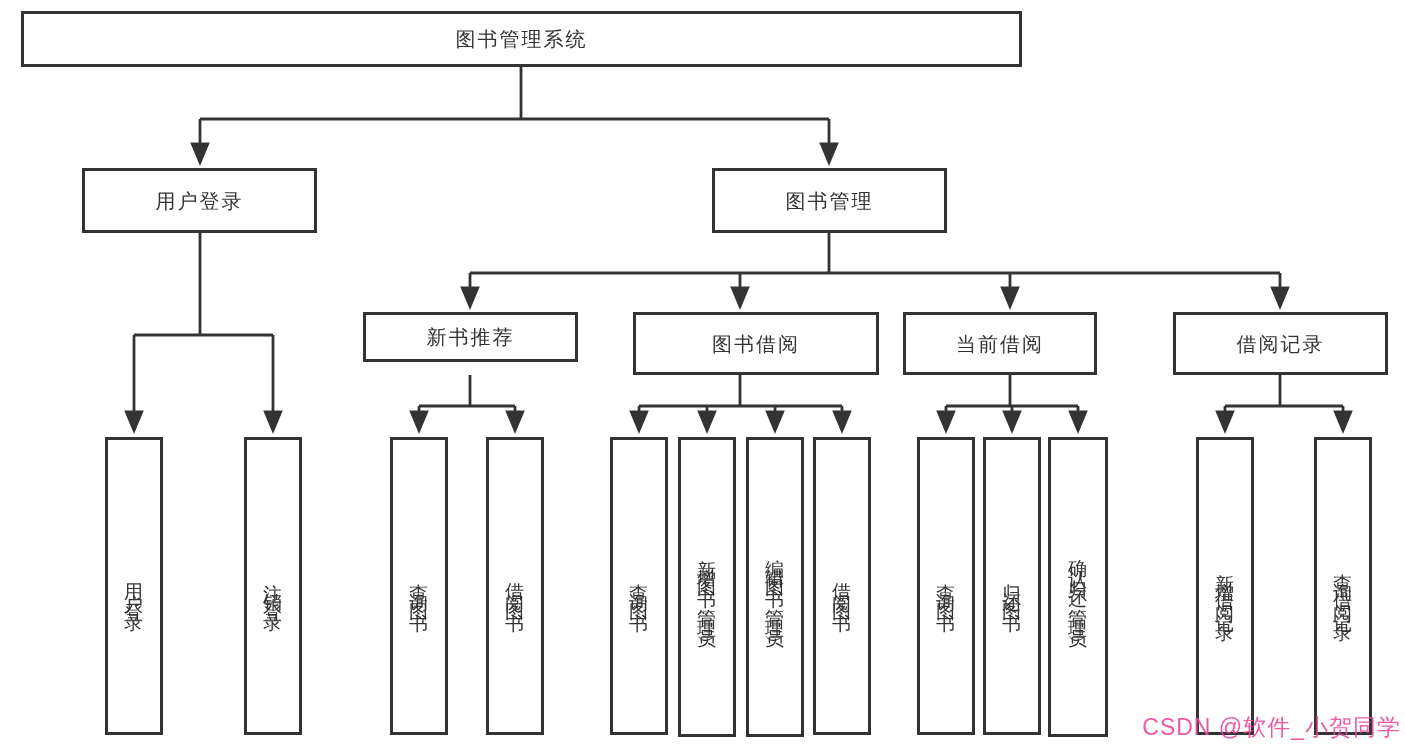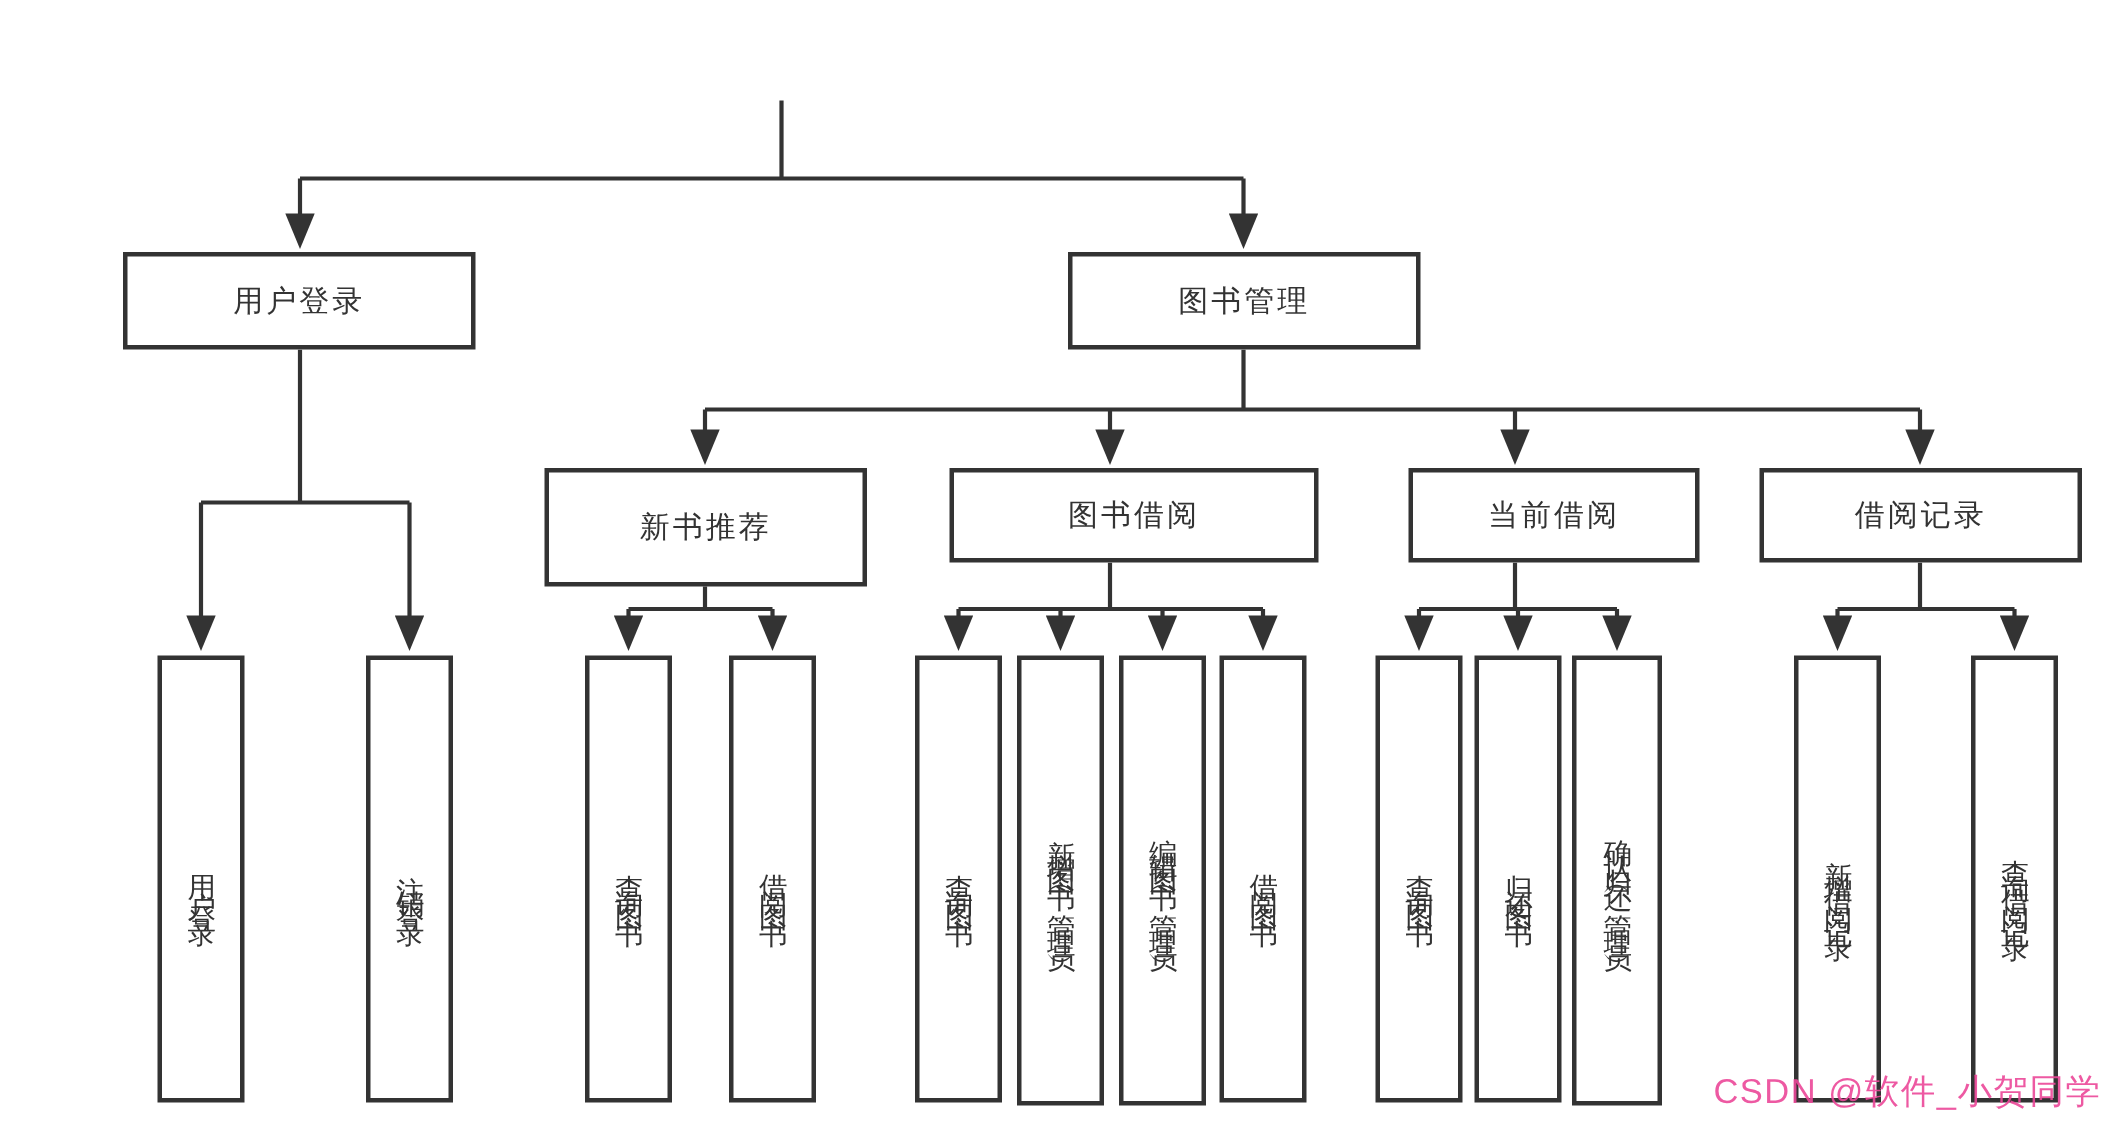--- a/index.html
+++ b/index.html
@@ -115,27 +115,28 @@
 
       <path d="M946,406 V430"></path>
       <path d="M1012,406 V430"></path>
       <path d="M1078,406 V430"></path>
 
       <path d="M1225,406 V430"></path>
       <path d="M1343,406 V430"></path>
     </g>
   </svg>
 
+  <div class="node h" style="left:21px; top:11px; width:1001px; height:56px;">图书管理系统</div>
 
   <div class="node h" style="left:82px; top:168px; width:235px; height:65px;">用户登录</div>
   <div class="node h" style="left:712px; top:168px; width:235px; height:65px;">图书管理</div>
 
-  <div class="node h" style="left:363px; top:312px; width:215px; height:79px;">新书推荐</div>
+  <div class="node h" style="left:363px; top:312px; width:215px; height:50px;">新书推荐</div>
   <div class="node h" style="left:633px; top:312px; width:246px; height:63px;">图书借阅</div>
-  <div class="node h" style="left:903px; top:312px; width:194px; height:63px;margin-left:36px;">当前借阅</div>
+  <div class="node h" style="left:903px; top:312px; width:194px; height:63px;">当前借阅</div>
   <div class="node h" style="left:1173px; top:312px; width:215px; height:63px;">借阅记录</div>
 
   <div class="node v" style="left:105px; top:437px; width:58px; height:298px;">用户登录</div>
   <div class="node v" style="left:244px; top:437px; width:58px; height:298px;">注销登录</div>
 
   <div class="node v" style="left:390px; top:437px; width:58px; height:298px;">查询图书</div>
   <div class="node v" style="left:486px; top:437px; width:58px; height:298px;">借阅图书</div>
 
   <div class="node v" style="left:610px; top:437px; width:58px; height:298px;">查询图书</div>
   <div class="node v" style="left:678px; top:437px; width:58px; height:300px;">新增图书（管理员）</div>

